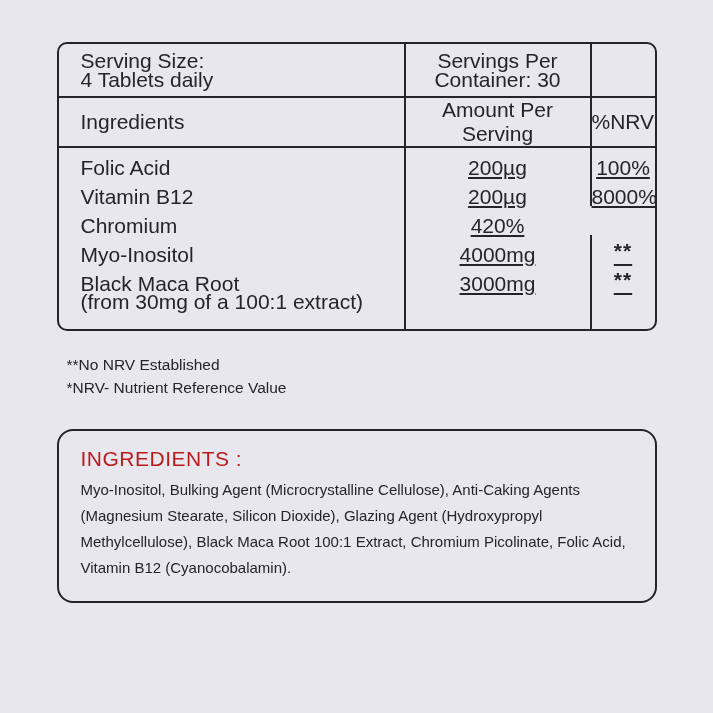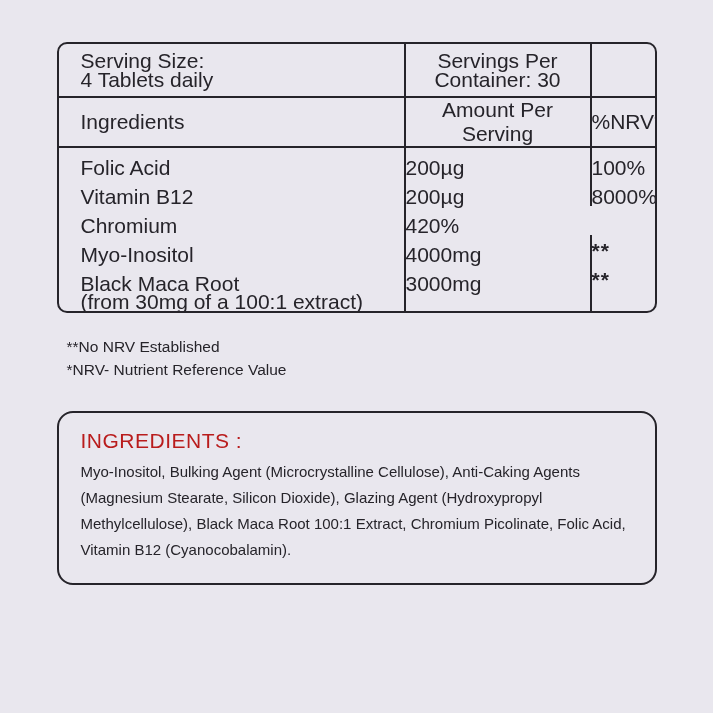--- a/index.html
+++ b/index.html
@@ -61,22 +61,22 @@
   }
   .cell-left{padding-left:22px;text-align:left;}
   .cell-center{justify-content:center;text-align:center;}
   .pre{white-space:pre-line;}
 
   .tbody .brow > div{
     line-height:18px;
     padding-top:11px;
   }
   .tbody .brow.first > div{}
-  .tbody .brow.last > div{}
-  .tbody .c2,.tbody .c3{}
+  .tbody .brow.last > div{padding-bottom:18px;}
+  .tbody .c2,.tbody .c3{text-align:center;text-decoration:underline;}
   .nrv-sup{
     position:relative;top:-4px;
     font-weight:bold;letter-spacing:1px;
   }
 
   
   .footnotes{
     width:600px;margin:22px auto 0 auto;
     padding-left:10px;
     font-size:15.5px;line-height:23px;

